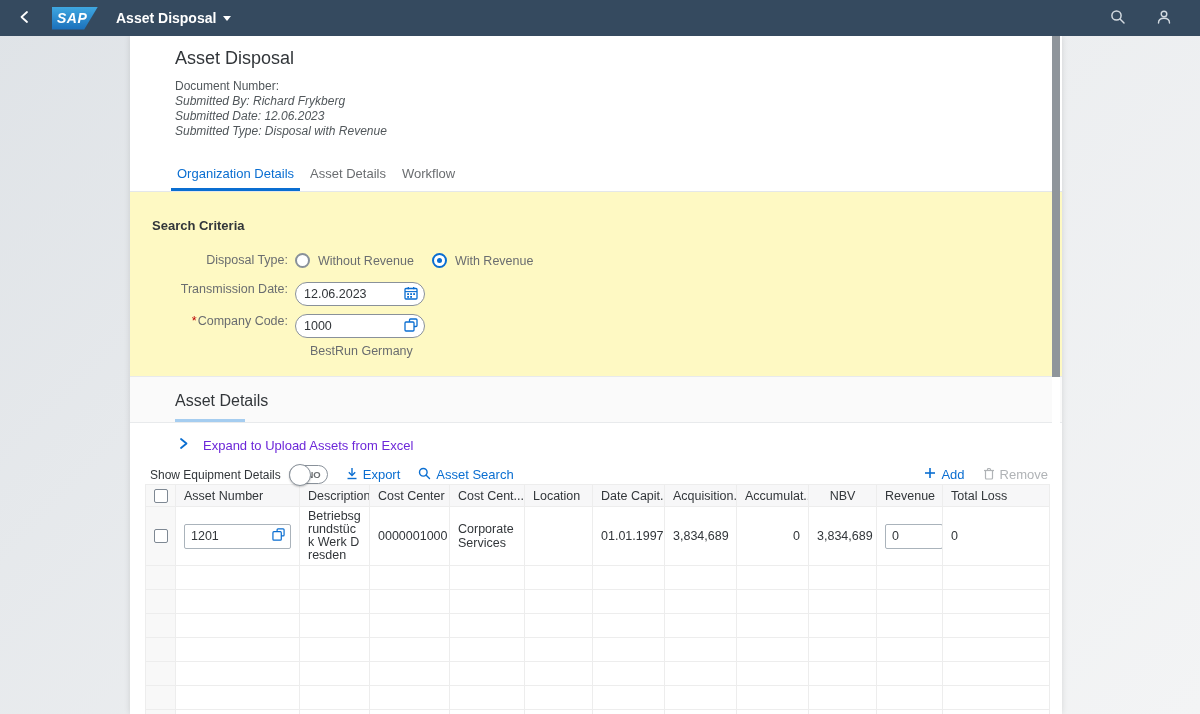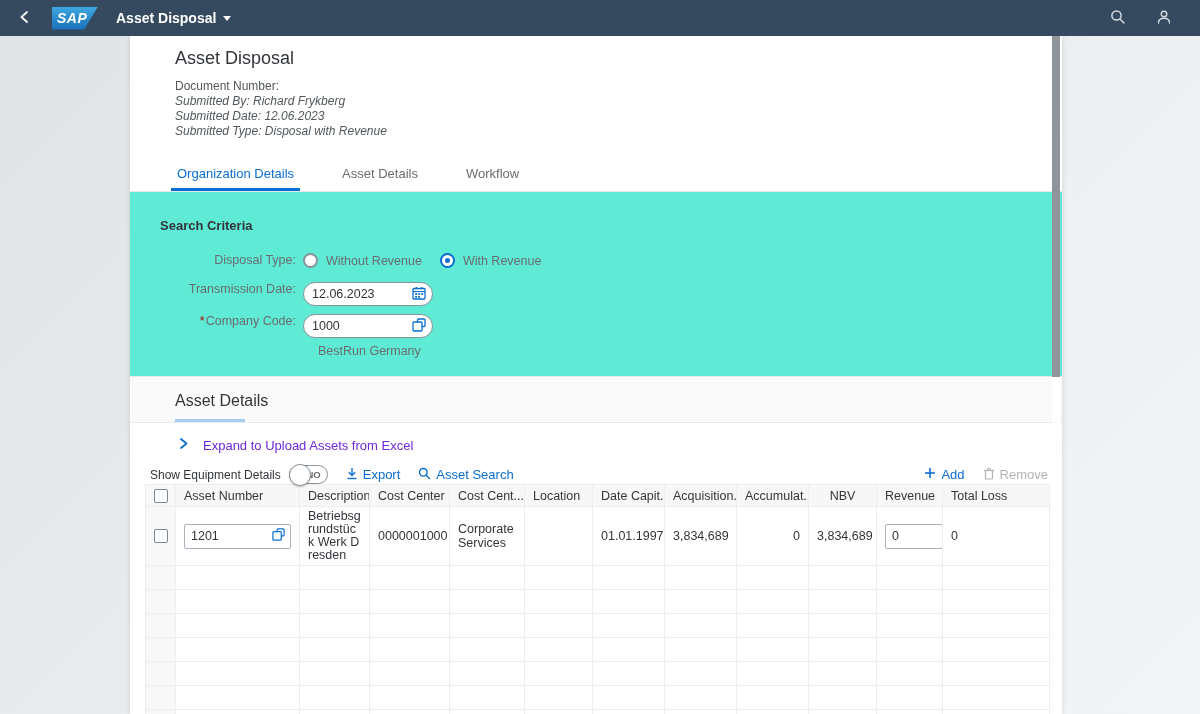--- a/index.html
+++ b/index.html
@@ -34,26 +34,26 @@
     position:absolute; left:130px; top:36px; width:932px; bottom:0;
     background:#fff; display:flex; flex-direction:column; overflow:hidden;
     box-shadow:0 0 6px rgba(0,0,0,.12);
   }
   .obj-header { padding:12px 45px 20px; background:#fff; }
   .obj-header h1 { font-size:18px; font-weight:normal; color:#32363a; margin-bottom:10px; }
   .info-line { font-size:12px; color:#51575b; line-height:14px; margin-bottom:0; }
   .info-line + .info-line { margin-top:0;font-style:italic; }
   .obj-header .info-line { margin-top:1px; }
 
-  .tabs { display:flex; gap:44px; padding:0 45px; border-bottom:1px solid #e4e7ea; background:#fff; }
+  .tabs { display:flex; gap:12px; padding:0 45px; border-bottom:1px solid #e4e7ea; background:#fff; }
   .tab { font-size:13px; color:#6a6d70; padding:8px 2px 10px; cursor:pointer; position:relative; }
   .tab.active { color:#0a6ed1; }
   .tab.active::after { content:""; position:absolute; left:-4px; right:-4px; bottom:0; height:3px; background:#0a6ed1; }
 
-  .form-section { background:#5eead4; padding:26px 30px 18px; }
+  .form-section { background:#fef9c3; padding:26px 22px 18px; }
   .form-section h2 { font-size:13px; font-weight:bold; color:#32363a; margin-bottom:20px; }
   .form-row { display:flex; align-items:flex-start; margin-bottom:8px; }
   .form-label { width:143px; text-align:right; padding-right:7px; font-size:12.5px; color:#6a6d70; flex:none; }
   .req { color:#b00; margin-right:1px; }
   .radio-group { display:flex; align-items:center; gap:8px; }
   .radio-opt { display:flex; align-items:center; gap:8px; cursor:pointer; margin-right:10px; }
   .radio { width:15px; height:15px; border:2px solid #89919a; border-radius:50%; background:#fff; position:relative; flex:none; }
   .radio.checked { border-color:#0a6ed1; }
   .radio.checked::after { content:""; position:absolute; left:3px; top:3px; width:5px; height:5px; border-radius:50%; background:#0a6ed1; }
   .radio-label { font-size:12.5px; color:#6a6d70; }

